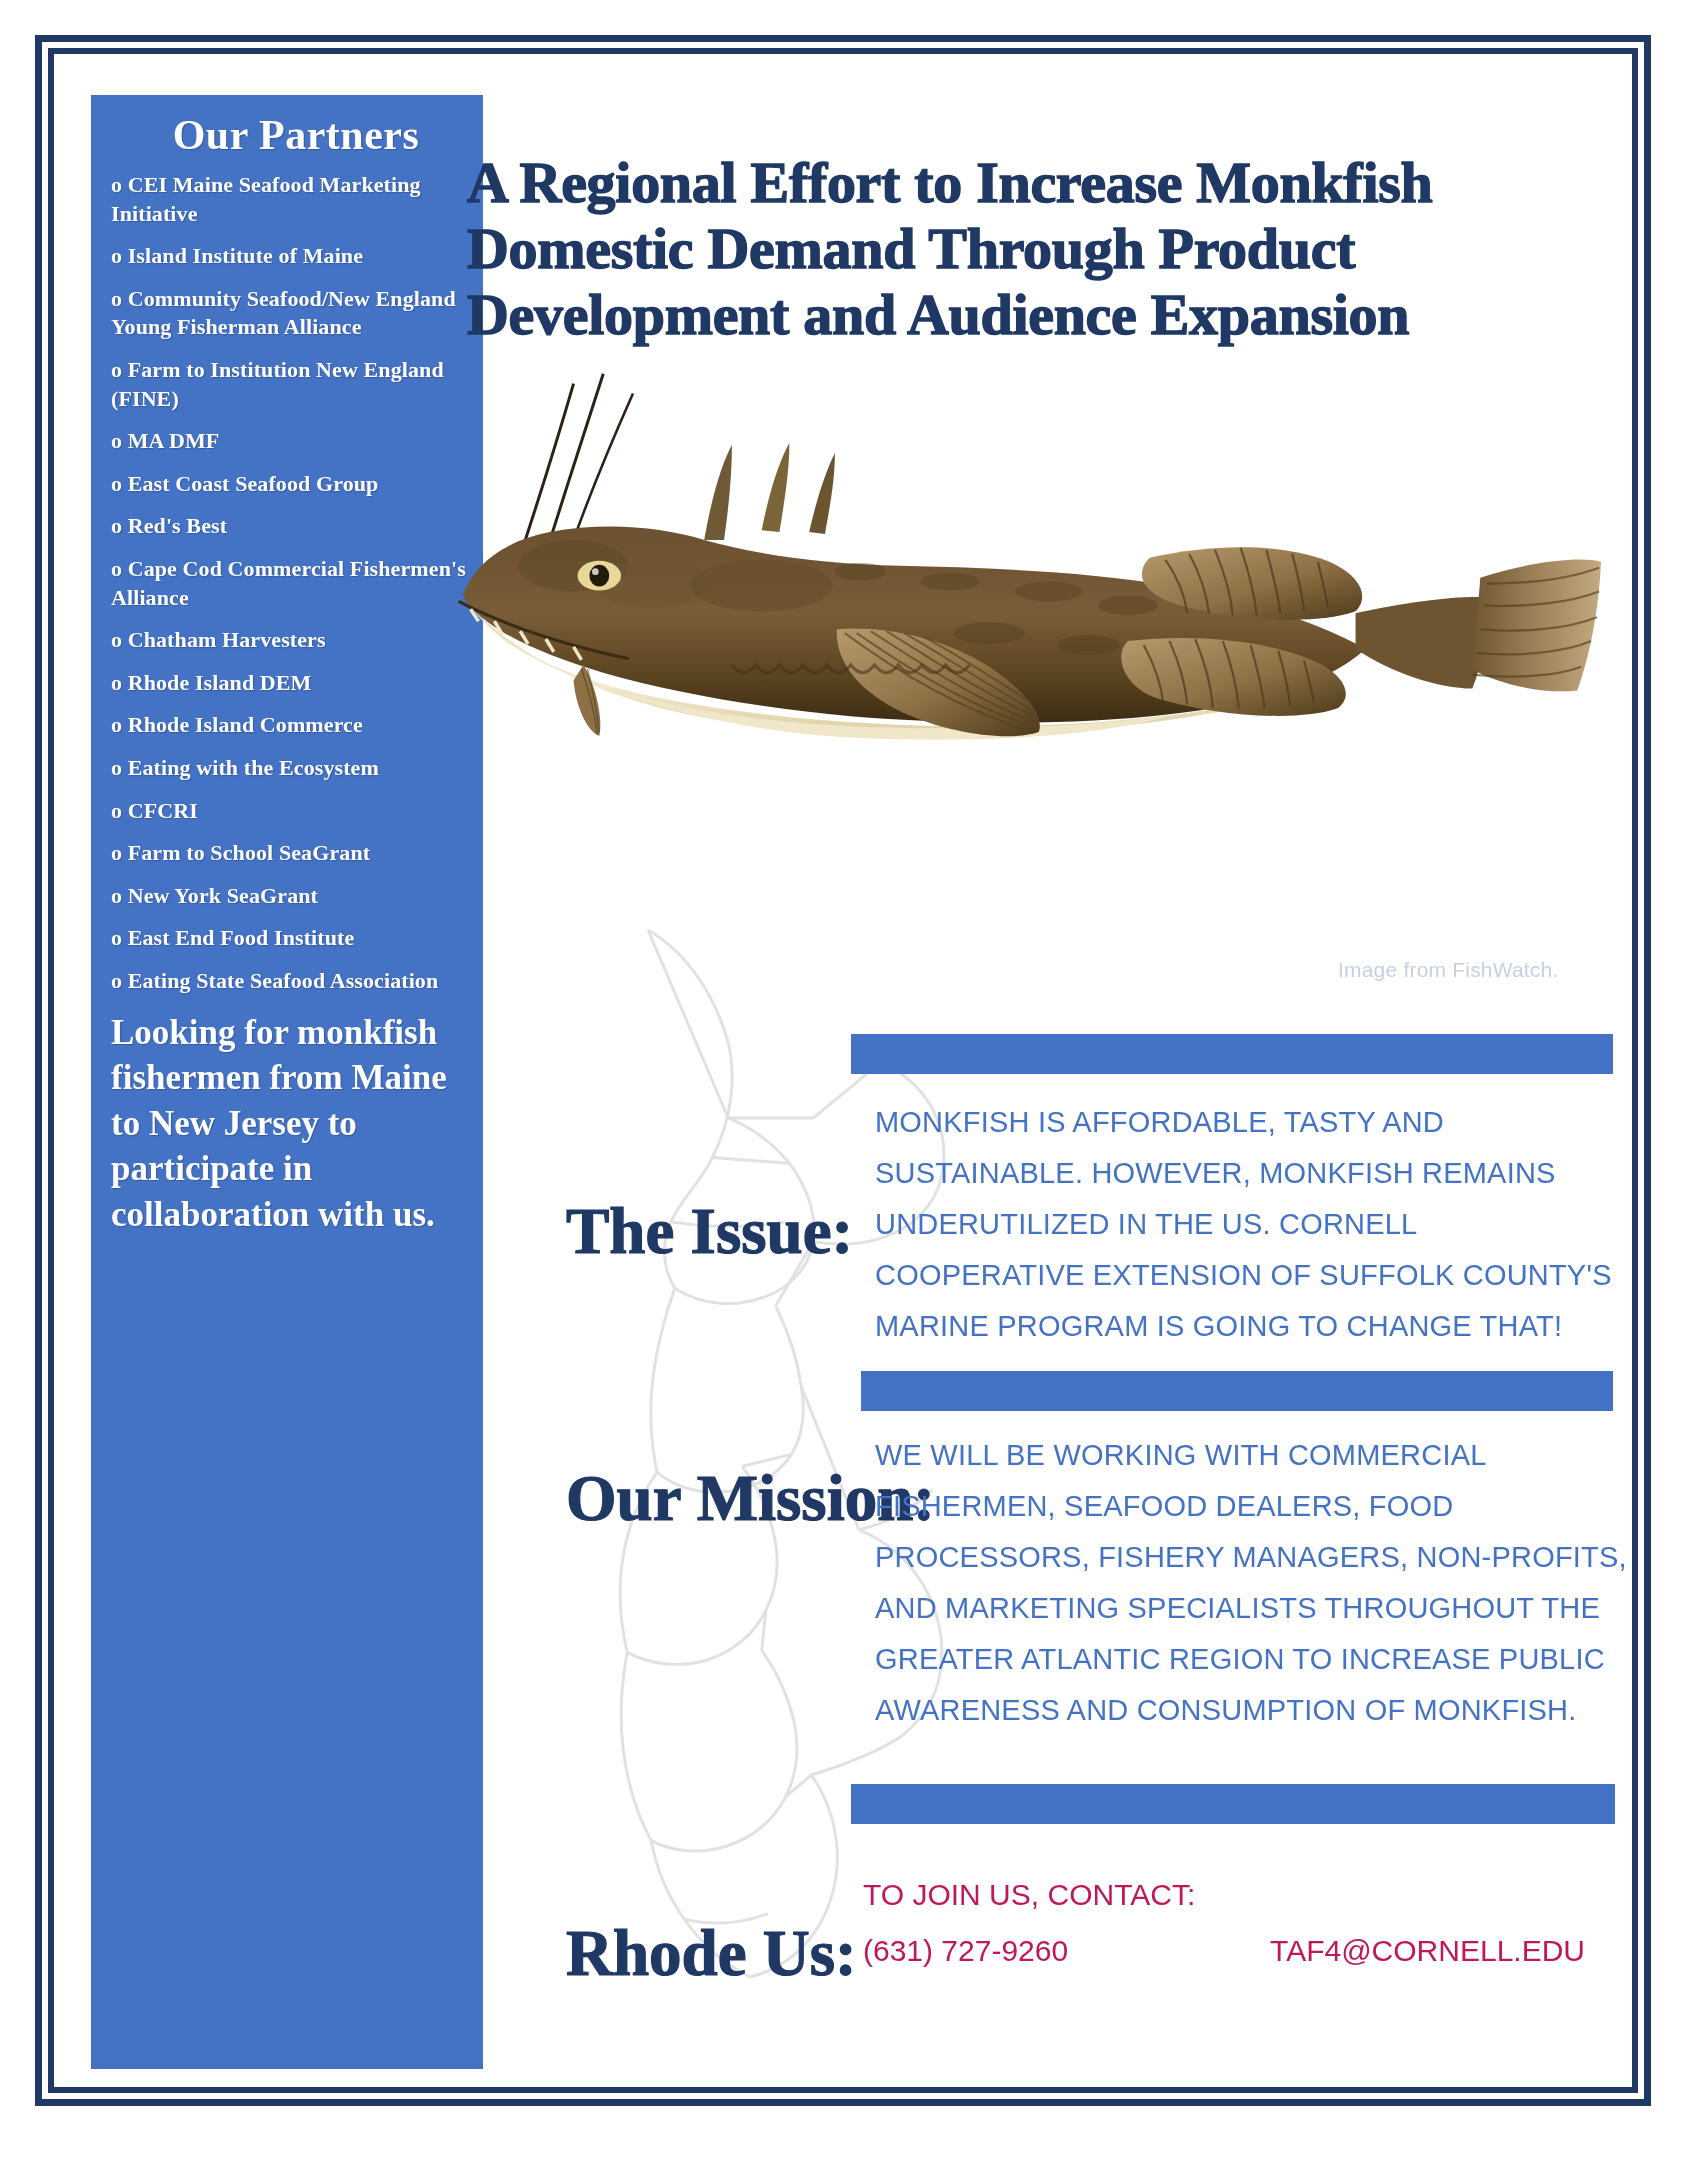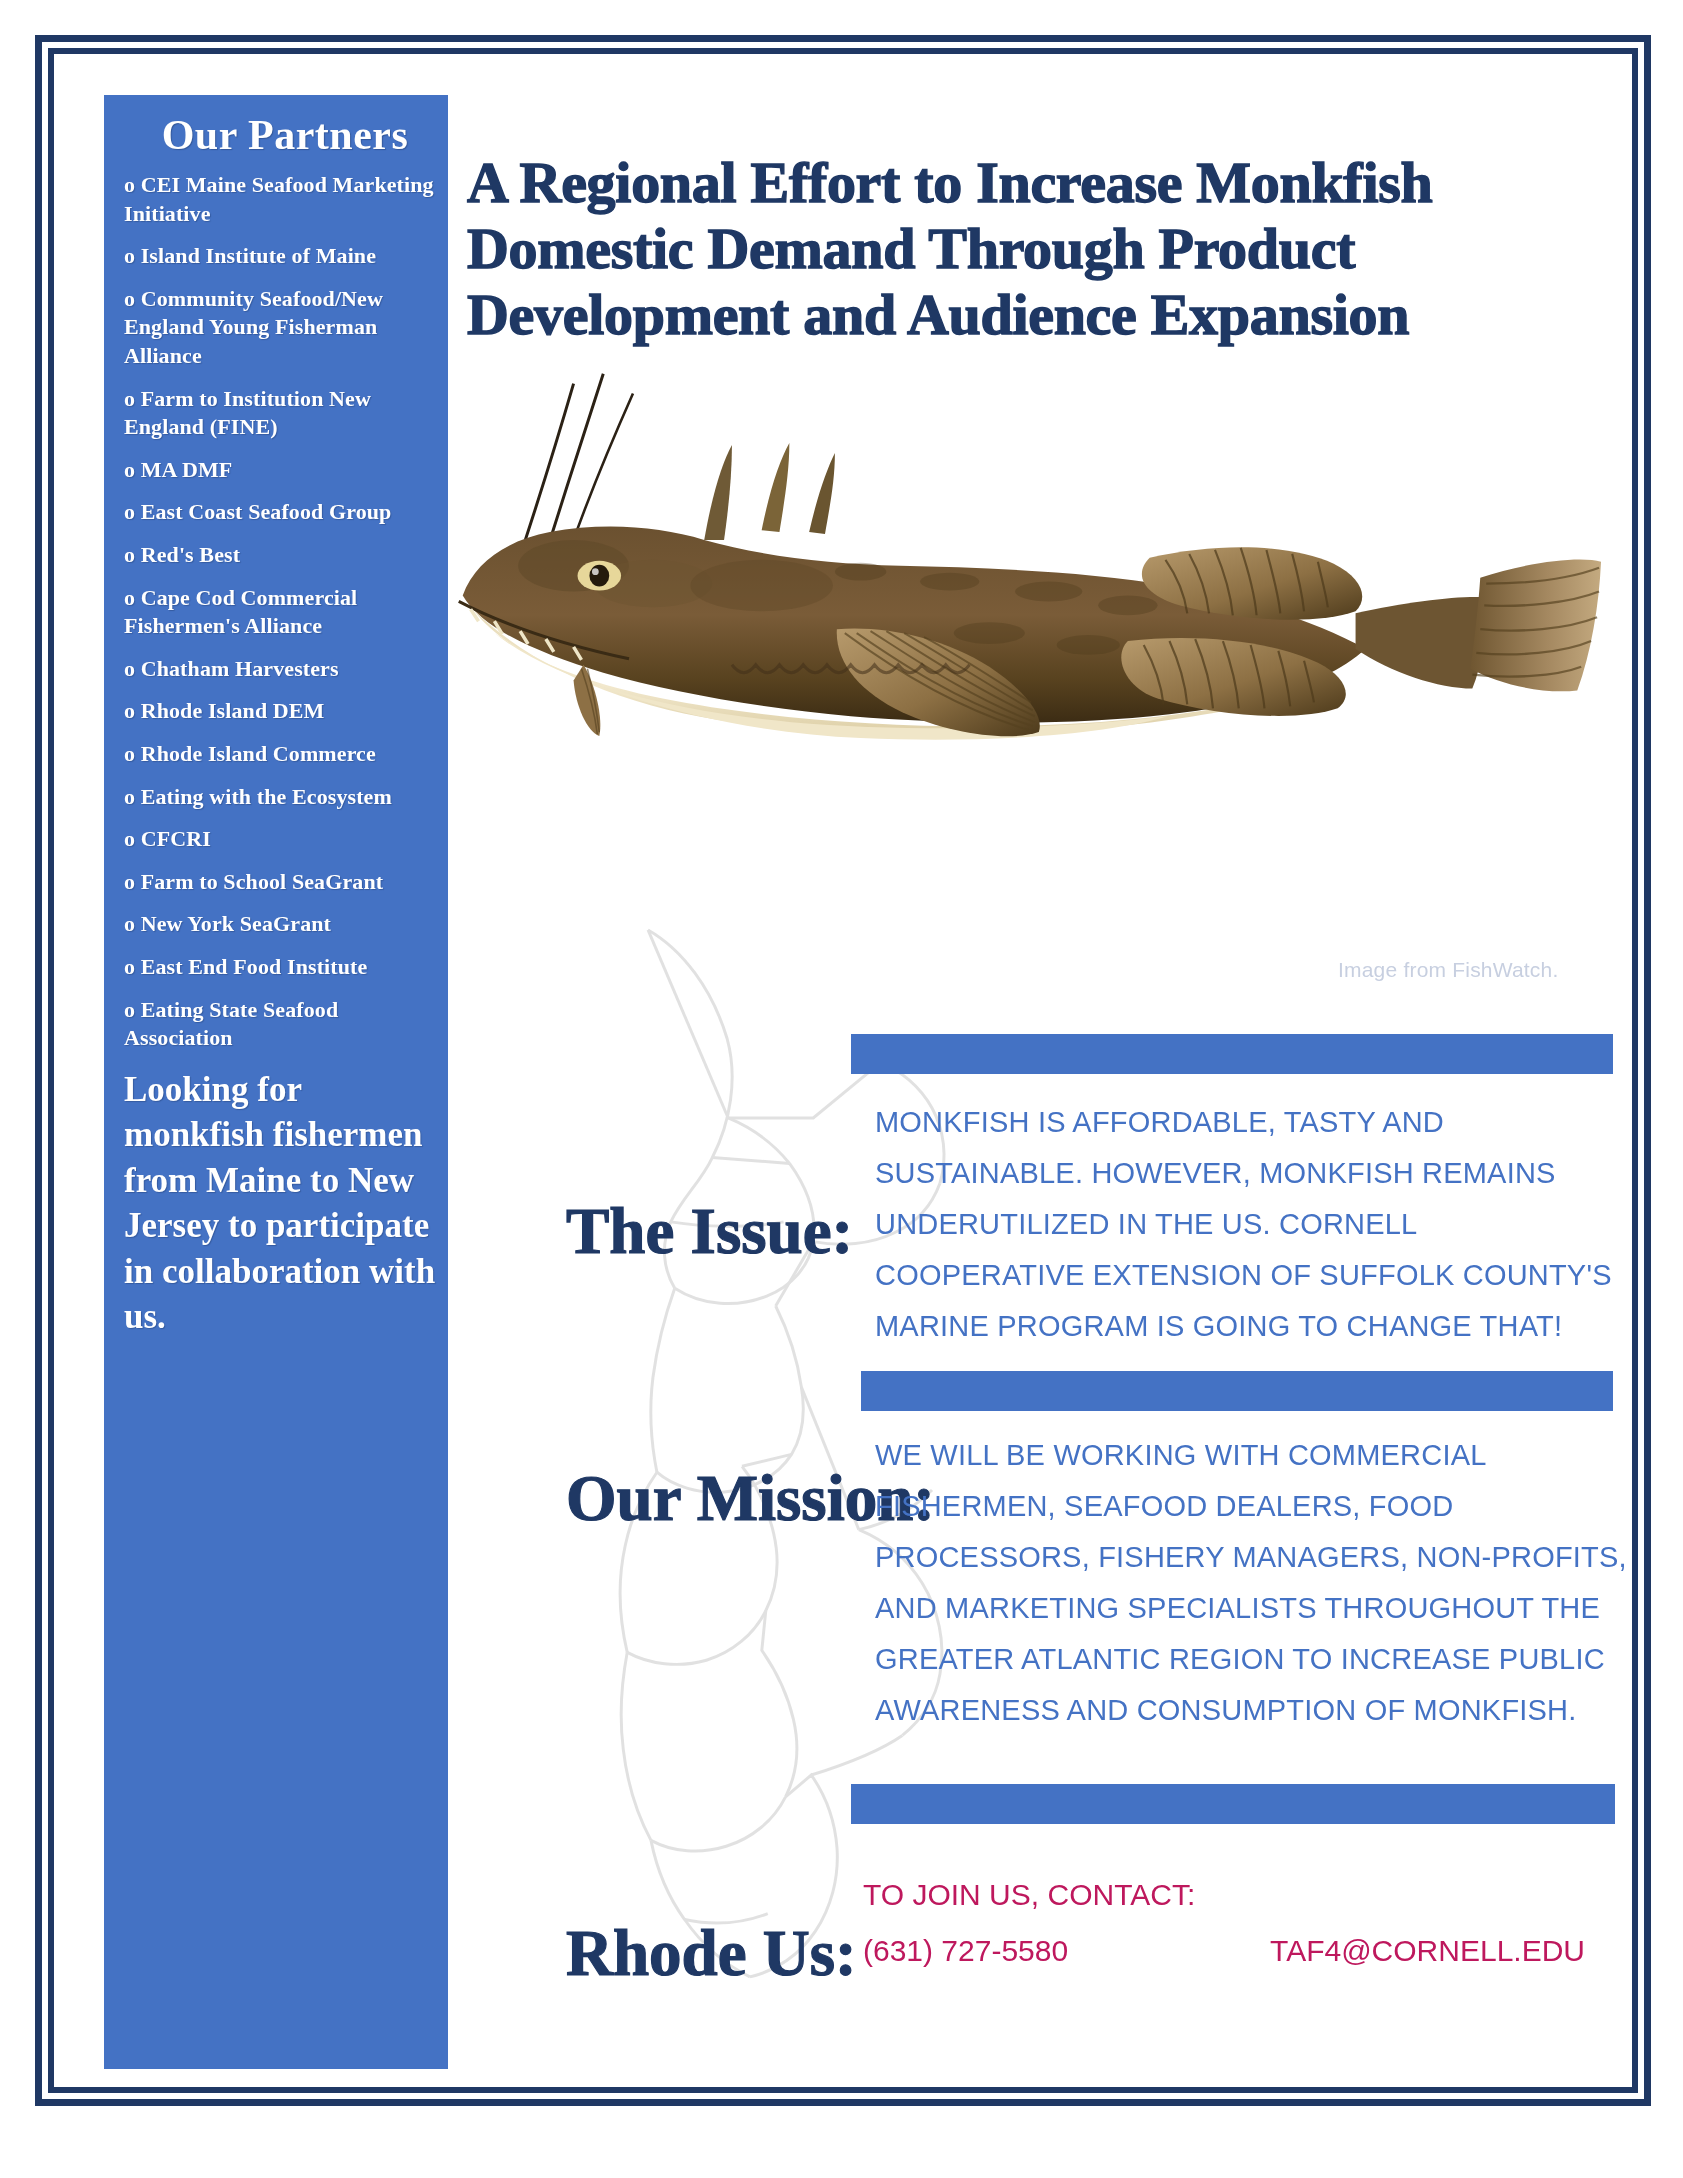--- a/index.html
+++ b/index.html
@@ -46,23 +46,23 @@
     top: 59px;
     width: 1566px;
     height: 2022px;
     background: #ffffff;
     overflow: hidden;
   }
 
   
   .sidebar {
     position: absolute;
-    left: 45px;
+    left: 32px;
     top: 36px;
-    width: 344px;
+    width: 392px;
     height: 1974px;
     background: #4472c4;
     padding: 18px 2px 10px 20px;
   }
   .sidebar-title {
     font-family: "Liberation Serif", serif;
     font-weight: bold;
     font-size: 42px;
     color: #ffffff;
     text-align: center;
@@ -406,20 +406,20 @@
     <div class="body-block block-issue">MONKFISH IS AFFORDABLE, TASTY AND SUSTAINABLE. HOWEVER, MONKFISH REMAINS UNDERUTILIZED IN THE US. CORNELL COOPERATIVE EXTENSION OF SUFFOLK COUNTY'S MARINE PROGRAM IS GOING TO CHANGE THAT!</div>
 
     <div class="sec-head head-mission">Our Mission:</div>
     <div class="body-block block-mission">WE WILL BE WORKING WITH COMMERCIAL FISHERMEN, SEAFOOD DEALERS, FOOD PROCESSORS, FISHERY MANAGERS, NON-PROFITS, AND MARKETING SPECIALISTS THROUGHOUT THE GREATER ATLANTIC REGION TO INCREASE PUBLIC AWARENESS AND CONSUMPTION OF MONKFISH.</div>
 
     <div class="sec-head head-join">Rhode Us:</div>
 
     <div class="contact">
       <div class="contact-line-1">TO JOIN US, CONTACT:</div>
       <div class="contact-line-3">
-        <span>(631) 727-5580</span>
+        <span>(631) 727-9260</span>
         <span>TAF4@CORNELL.EDU</span>
       </div>
     </div>
 
   </div>
 </div>
 
 
 </body></html>

